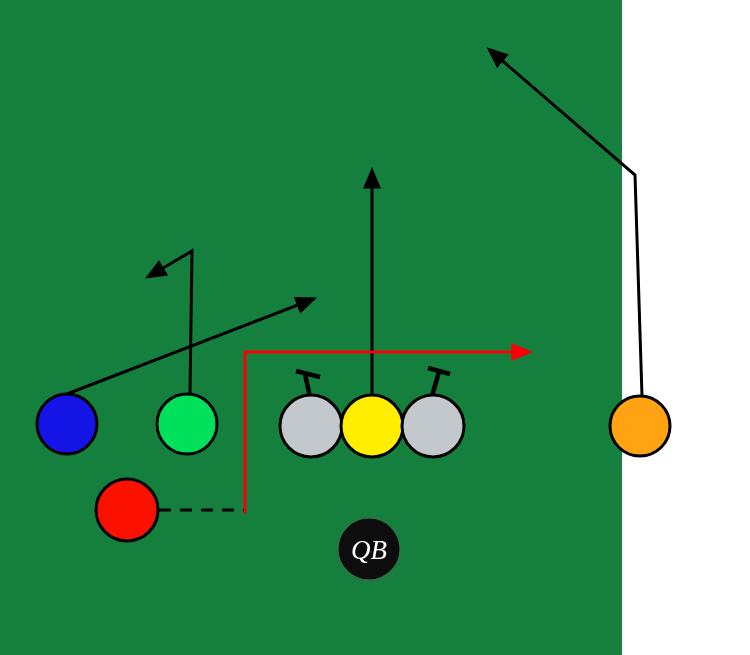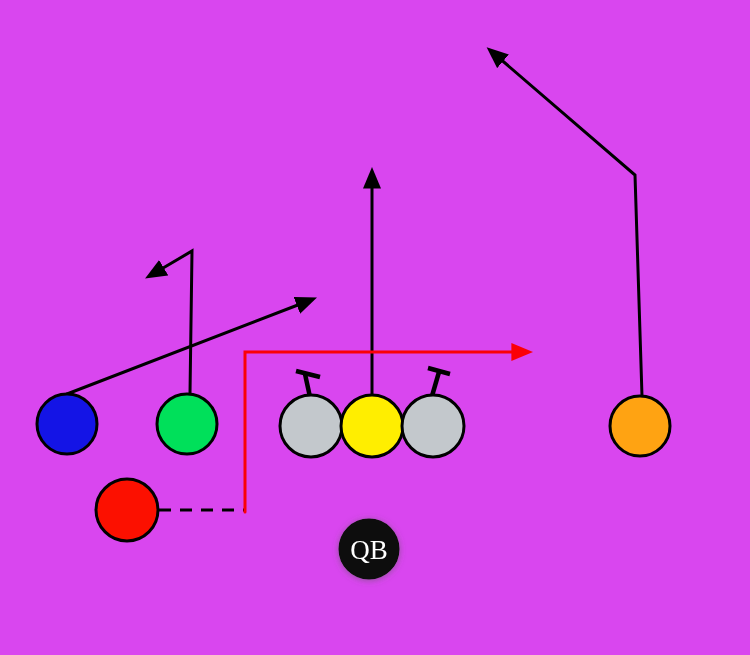--- a/index.html
+++ b/index.html
@@ -9,23 +9,24 @@
     background: #ffffff;
   }
   body {
     width: 750px;
     height: 655px;
     font-family: "Liberation Serif", serif;
     overflow: hidden;
   }
   #play-diagram {
     position: relative;
-    width: 750px;
+    width: 622px;
     height: 655px;
-    background: #d946ef;
+    background: #15803d;
+    font-style: italic;
   }
   #field-svg {
     position: absolute;
     top: 0;
     left: 0;
     width: 750px;
     height: 655px;
     display: block;
   }
   .player-label {

